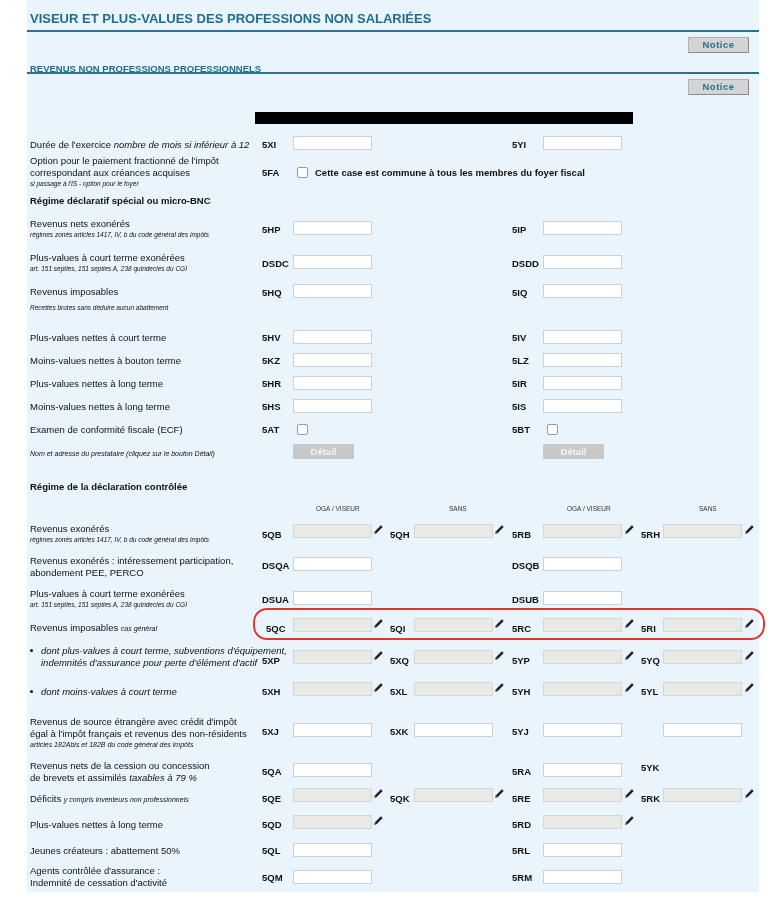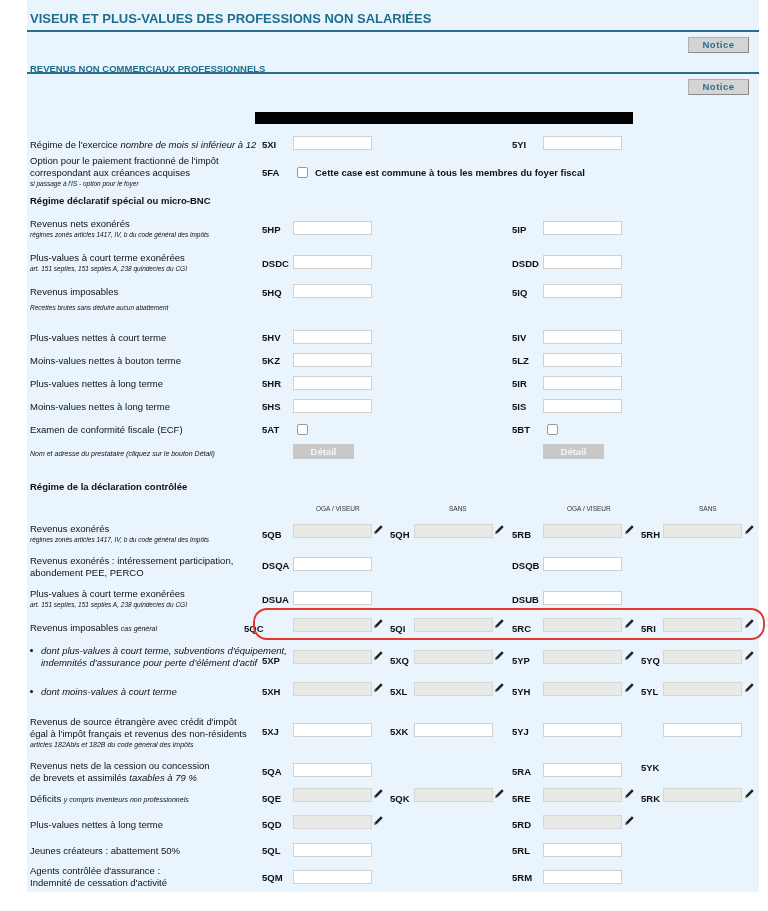--- a/index.html
+++ b/index.html
@@ -42,28 +42,28 @@
     </symbol>
   </defs>
 </svg>
 
 <div class="panel"></div>
 
 <div class="abs h1">VISEUR ET PLUS-VALUES DES PROFESSIONS NON SALARIÉES</div>
 <div class="hr" style="top:30px"></div>
 <div class="notice" style="left:688px; top:37px">Notice</div>
 
-<div class="abs h2">REVENUS NON COMMERCIAUX PROFESSIONNELS</div>
+<div class="abs h2">REVENUS NON PROFESSIONS PROFESSIONNELS</div>
 <div class="hr" style="top:72px"></div>
 <div class="notice" style="left:688px; top:79px">Notice</div>
 
 <div class="abs redact"></div>
 
 <div class="lbl" style="top:139px">
-  <span>Régime de l'exercice</span> <i>nombre de mois si inférieur à 12</i>
+  <span>Durée de l'exercice</span> <i>nombre de mois si inférieur à 12</i>
 </div>
 <div class="code" style="left:262px; top:139px">5XI</div>
 <input class="inp" style="left: 293px; top: 136px;">
 <div class="code" style="left:512px; top:139px">5YI</div>
 <input class="inp" style="left: 543px; top: 136px;">
 
 <div class="lbl" style="top:155px">
   <div>Option pour le paiement fractionné de l'impôt</div>
   <div>correspondant aux créances acquises</div>
   <i class="sub" style="font-size:6.5px">si passage à l'IS - option pour le foyer</i>
@@ -180,21 +180,21 @@
   <i class="sub" style="font-size:6.5px">art. 151 septies, 151 septies A, 238 quindecies du CGI</i>
 </div>
 <div class="code" style="left:262px; top:594px">DSUA</div>
 <input class="inp" style="left: 293px; top: 591px;">
 <div class="code" style="left:512px; top:594px">DSUB</div>
 <input class="inp" style="left: 543px; top: 591px;">
 
 <div class="lbl" style="top:622px">
   <span>Revenus imposables</span> <i class="inl">cas général</i>
 </div>
-<div class="code" style="left:244px; top:623px">5QC</div>
+<div class="code" style="left:266px; top:623px">5QC</div>
 <input class="inp ro" style="left: 293px; top: 618px;">
 <svg class="pen" style="left:373px; top:618px">
     <use href="#pencil"></use>
   </svg>
 <div class="code" style="left:390px; top:623px">5QI</div>
 <input class="inp ro" style="left: 414px; top: 618px;">
 <svg class="pen" style="left:494px; top:618px">
     <use href="#pencil"></use>
   </svg>
 <div class="code" style="left:512px; top:623px">5RC</div>

